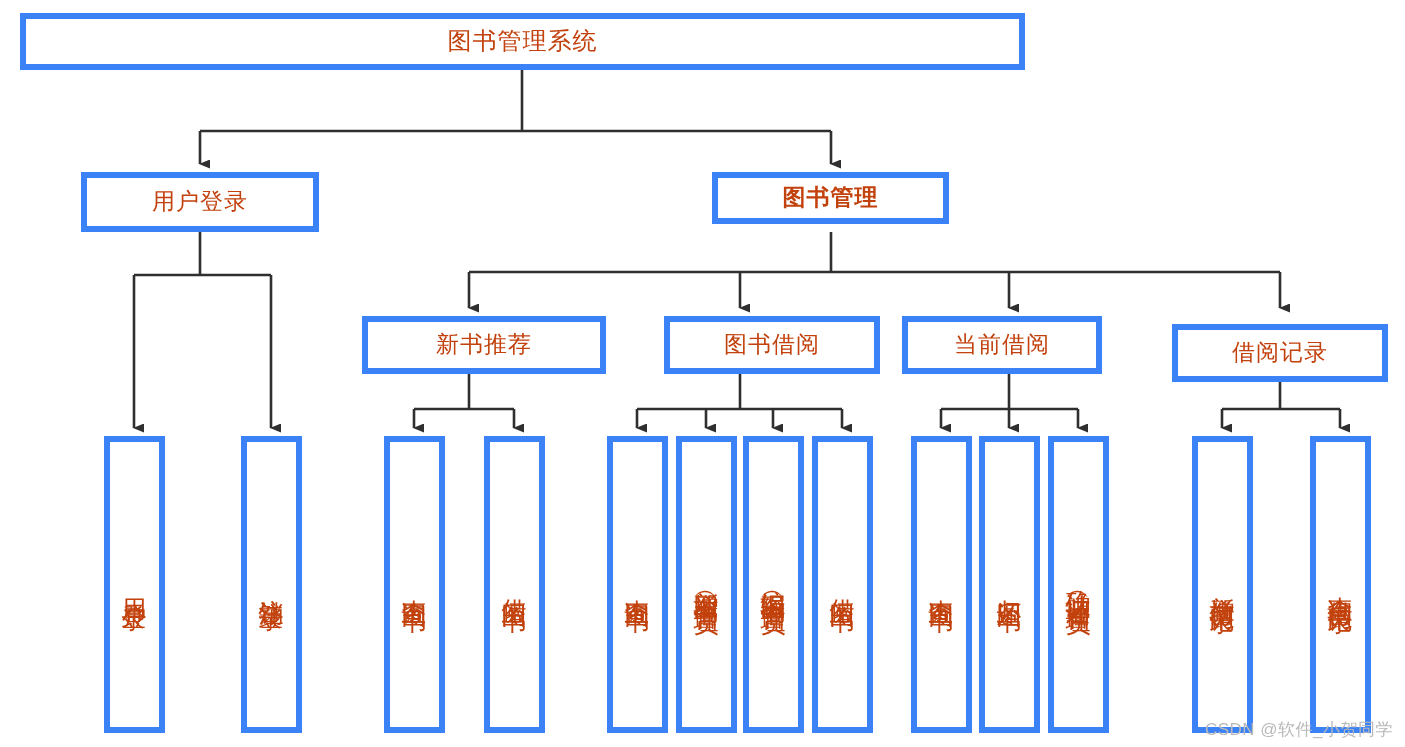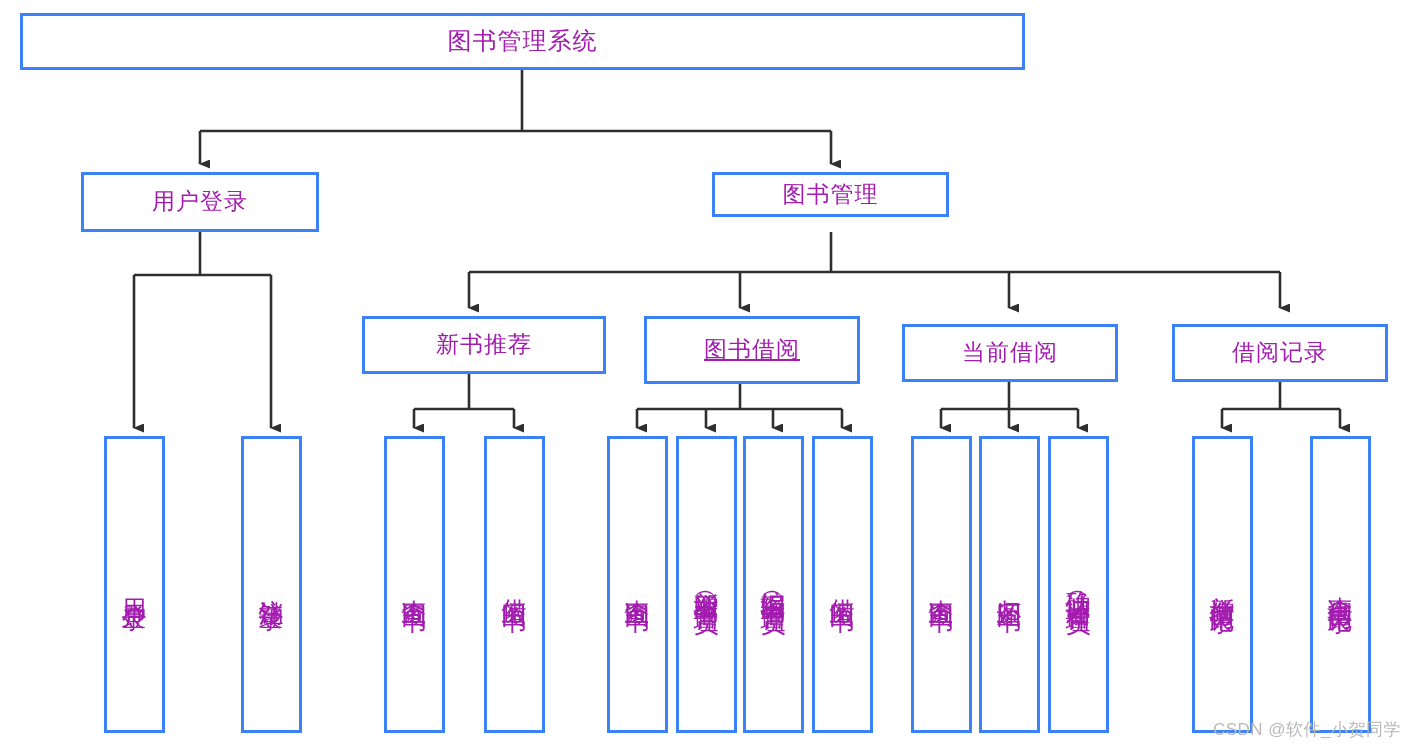--- a/index.html
+++ b/index.html
@@ -23,25 +23,25 @@
     left: 0;
     top: 0;
     width: 1405px;
     height: 747px;
     pointer-events: none;
   }
   .node {
     position: absolute;
     box-sizing: border-box;
     background: #ffffff;
-    border: 3px solid #3b82f6;
+    border: 6px solid #3b82f6;
     display: flex;
     align-items: center;
     justify-content: center;
-    color: #a21caf;
+    color: #c2410c;
   }
   .node-label {
     display: block;
     white-space: nowrap;
     letter-spacing: 1px;
   }
   .node.horizontal .node-label {
     font-size: 23px;
     line-height: 1.2;
   }
@@ -56,21 +56,21 @@
   .node.vertical .node-label {
     writing-mode: vertical-rl;
     text-orientation: upright;
     font-size: 25px;
     line-height: 1.12;
     letter-spacing: 3px;
     white-space: nowrap;
   }
   #watermark {
     position: absolute;
-    right: 4px;
+    right: 12px;
     bottom: 6px;
     font-size: 17px;
     color: #b9b9b9;
     letter-spacing: 0.5px;
     white-space: nowrap;
     text-align: center;
   }
 </style>
 </head>
 <body>
@@ -127,31 +127,31 @@
     </g>
   </svg>
 
   <div class="node horizontal root" style="left:20px; top:13px; width:1005px; height:57px;">
     <span class="node-label">图书管理系统</span>
   </div>
 
   <div class="node horizontal" style="left:81px; top:172px; width:238px; height:60px;">
     <span class="node-label">用户登录</span>
   </div>
-  <div class="node horizontal" style="left:712px; top:172px; width:237px; height:45px;">
+  <div class="node horizontal" style="left:712px; top:172px; width:237px; height:52px;font-weight:bold;">
     <span class="node-label">图书管理</span>
   </div>
 
   <div class="node horizontal" style="left:362px; top:316px; width:244px; height:58px;">
     <span class="node-label">新书推荐</span>
   </div>
-  <div class="node horizontal" style="left:644px; top:316px; width:216px; height:68px;text-decoration:underline;">
+  <div class="node horizontal" style="left:664px; top:316px; width:216px; height:58px;">
     <span class="node-label">图书借阅</span>
   </div>
-  <div class="node horizontal" style="left:902px; top:316px; width:216px; height:58px;margin-top:8px;">
+  <div class="node horizontal" style="left:902px; top:316px; width:200px; height:58px;">
     <span class="node-label">当前借阅</span>
   </div>
   <div class="node horizontal" style="left:1172px; top:324px; width:216px; height:58px;">
     <span class="node-label">借阅记录</span>
   </div>
 
   <div class="node vertical" style="left:104px; top:436px; width:61px; height:297px;">
     <span class="node-label">用户登录</span>
   </div>
   <div class="node vertical" style="left:241px; top:436px; width:61px; height:297px;">

